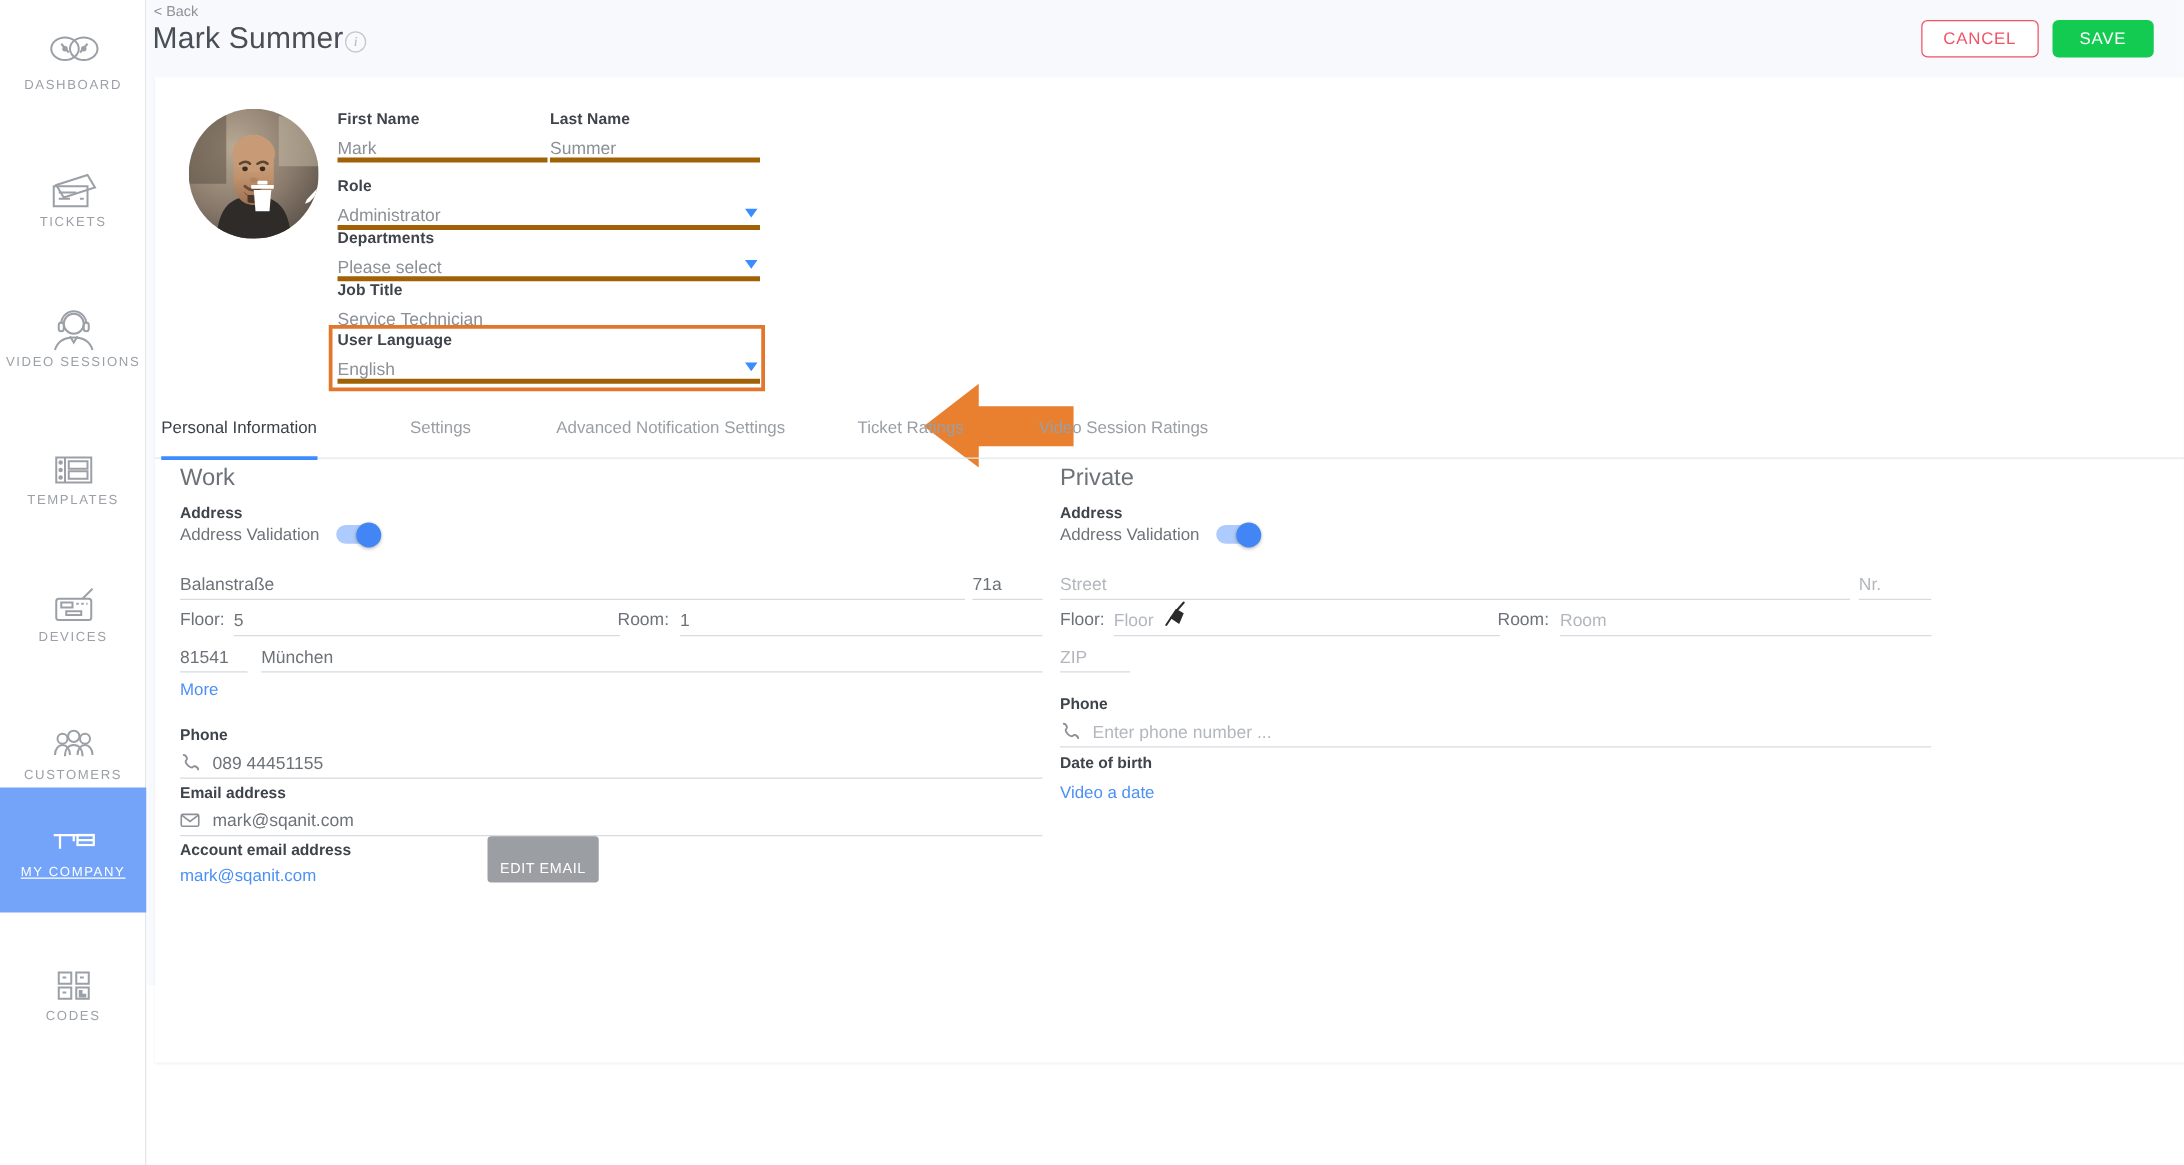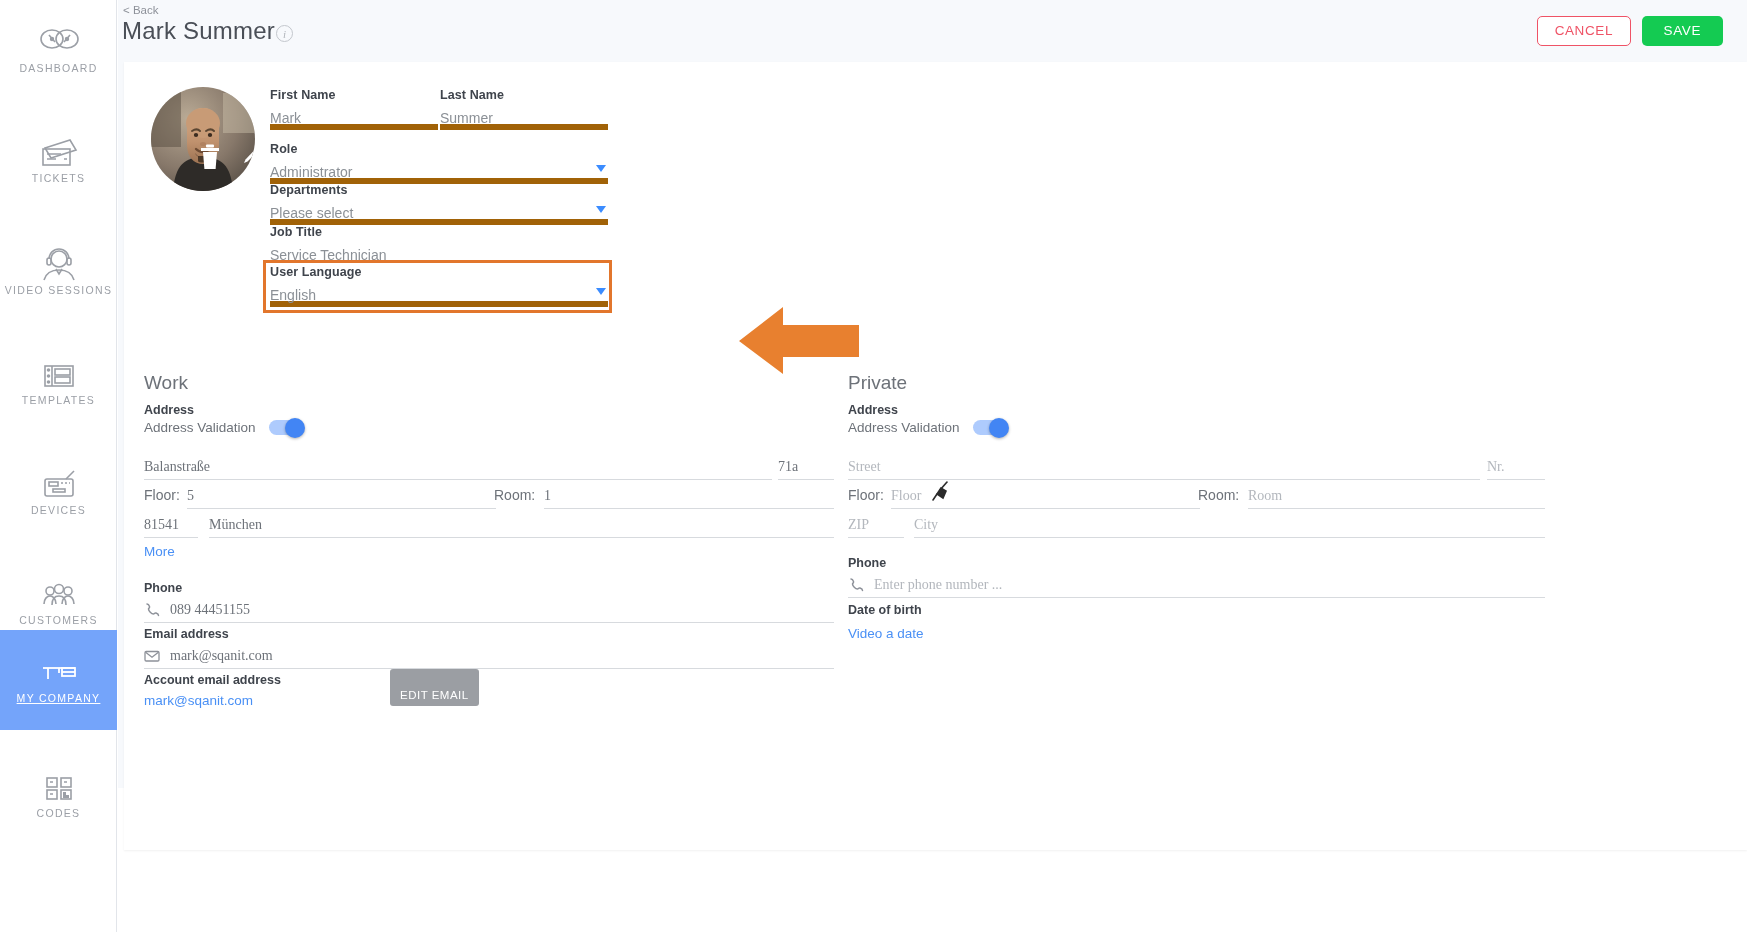--- a/index.html
+++ b/index.html
@@ -103,21 +103,21 @@
     width: 28px; height: 28px; cursor: pointer;
   }
 
   
   .fgroup { position: absolute; }
   .flabel {
     font-size: 12.5px; color: #3f444c; font-weight: bold;
     display: block; margin-bottom: 6px; letter-spacing: .1px;
   }
   .fline {
-    position: relative; border-bottom: 6px solid #a16207;
+    position: relative; border-bottom: 4px solid #a16207;
     height: 22px;
   }
   .fval {
     font-size: 14px; color: #8b9096; line-height: 20px;
     border: none; outline: none; background: transparent;
     width: 100%; padding: 0;
     font-family: "Liberation Sans", sans-serif;
   }
   .caret {
     position: absolute; right: 2px; bottom: 6px;
@@ -193,21 +193,21 @@
   }
 
   
   .uline {
     position: absolute; border-bottom: 1px solid #d7dade; height: 24px;
   }
   .uline input {
     border: none; outline: none; background: transparent;
     font-size: 14px; color: #6d7279; width: 100%; height: 22px;
     padding: 0;
-    font-family: Liberation Serif, serif;
+    font-family: Liberation Sans, sans-serif;
   }
   .uline input::placeholder { color: #b3b7bd; }
   .pre {
     position: absolute; font-size: 14px; color: #6d7279;
     top: 2px; left: 0;
   }
   .link {
     position: absolute; font-size: 13.5px; color: #4a90f5; cursor: pointer;
   }
   .field-icon {
@@ -436,20 +436,27 @@
     </div>
 
     <div id="lang-highlight"></div>
 
     <div id="annotation-arrow">
       <svg viewBox="0 0 120 67" width="120" height="67">
         <path d="M0 34 L44 0 L44 18 L120 18 L120 50 L44 50 L44 67 Z" fill="#e8802f"></path>
       </svg>
     </div>
 
+    <div id="tabs">
+      <div class="tab active" style="left:5px">Personal Information</div>
+      <div class="tab" style="left:204px">Settings</div>
+      <div class="tab" style="left:321px">Advanced Notification Settings</div>
+      <div class="tab" style="left:562px">Ticket Ratings</div>
+      <div class="tab" style="left:707px">Video Session Ratings</div>
+    </div>
 
     <div class="col-title" style="left:20px; top:310px">Work</div>
     <div class="sec-label" style="left:20px; top:341px">Address</div>
 
     <div class="av-row" style="left:20px; top:358px">
       <span class="av-text">Address Validation</span>
       <span class="toggle"></span>
     </div>
 
     <span id="broom-icon">
@@ -540,23 +547,20 @@
     <div style="position:absolute; left:1074px; top:423px; width:347px">
       <span class="pre">Room:</span>
       <div class="uline" style="left:50px; top:0; width:297px">
         <input placeholder="Room" style="">
       </div>
     </div>
 
     <div class="uline" style="left:724px; top:452px; width:56px">
       <input placeholder="ZIP" style="">
     </div>
-    <div class="uline" style="left:790px; top:452px; width:631px">
-      <input placeholder="City" style="">
-    </div>
 
     <div class="sec-label" style="left:724px; top:494px">Phone</div>
     <div class="uline" style="left:724px; top:512px; width:697px">
       <span class="field-icon">
         <svg viewBox="0 0 16 16" fill="none" stroke="#8d9199" stroke-width="1.5" stroke-linecap="round">
           <path d="M3 2c1 0 2 1 2.5 2.5C6 6 4.5 6 4.5 7c0 2 3 5 5 5 1 0 1-1.5 2.5-1 1.5.5 2.5 1.5 2.5 2.5"></path>
         </svg>
       </span>
       <input style="padding-left: 26px;" placeholder="Enter phone number ...">
     </div>

